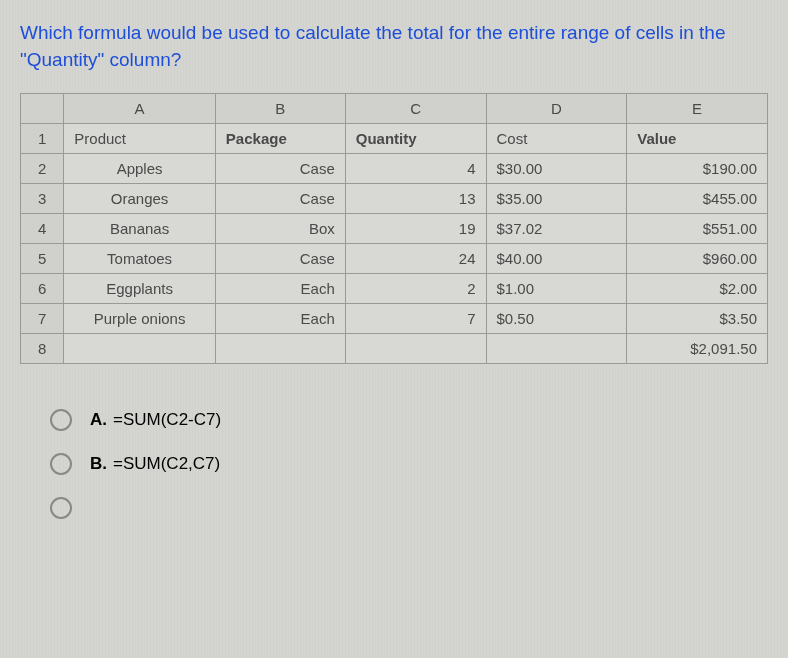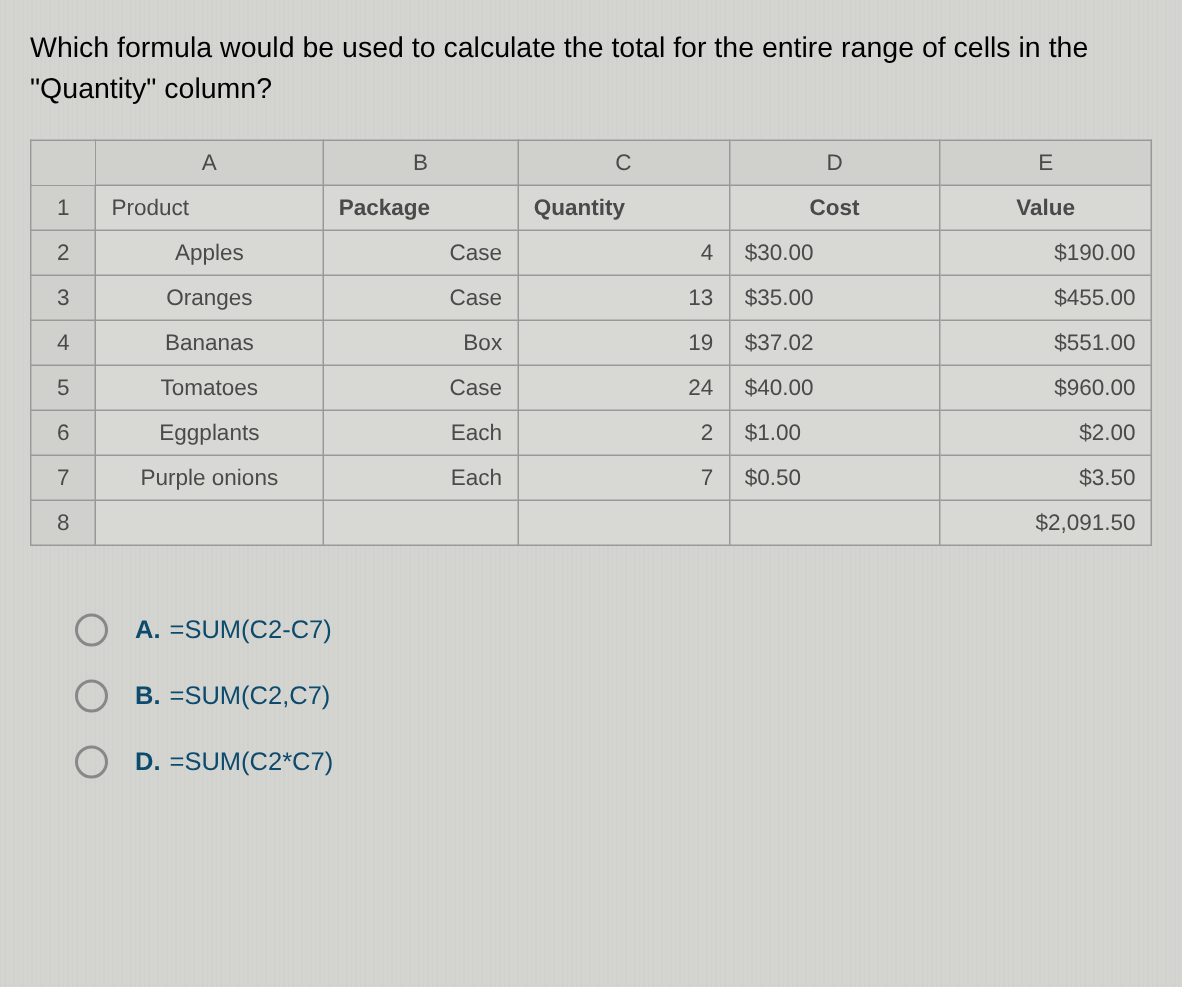--- a/index.html
+++ b/index.html
@@ -11,21 +11,21 @@
       font-family: Arial, Helvetica, sans-serif;
       background: #d4d5d0;
       padding: 20px;
       width: 788px;
       height: 658px;
       color: #333;
       background-image: repeating-linear-gradient(90deg, rgba(0,0,0,0.015) 0, rgba(0,0,0,0.015) 1px, transparent 1px, transparent 3px);
     }
     .question {
       font-size: 19px;
-      color: #000000;
+      color: #1d4ed8;
       margin-bottom: 20px;
       line-height: 1.4;
     }
     .spreadsheet {
       border-collapse: collapse;
       width: 100%;
       background: #d8d9d4;
       margin-bottom: 12px;
     }
     .spreadsheet th, .spreadsheet td {
@@ -70,21 +70,21 @@
       width: 22px;
       height: 22px;
       border: 2px solid #888;
       border-radius: 50%;
       margin-right: 18px;
       background: transparent;
       flex-shrink: 0;
     }
     .option-text {
       font-size: 17px;
-      color: #0c4a6e;
+      color: #000000;
     }
     .option-letter {
       font-weight: bold;
       margin-right: 6px;
     }
   </style>
 </head>
 <body>
 
 <div class="question">Which formula would be used to calculate the total for the entire range of cells in the "Quantity" column?</div>
@@ -97,22 +97,22 @@
     <th class="col-b" style="text-align:center">B</th>
     <th class="col-c" style="text-align:center">C</th>
     <th class="col-d" style="text-align:center">D</th>
     <th class="col-e" style="text-align:center">E</th>
   </tr>
   <tr>
     <td class="row-header">1</td>
     <td class="col-a header-label" style="font-weight:normal">Product</td>
     <td class="col-b header-label" style="font-weight:bold">Package</td>
     <td class="col-c header-label-right" style="font-weight:bold;text-align:left">Quantity</td>
-    <td class="col-d header-label-right" style="font-weight:bold;text-align:center">Cost</td>
-    <td class="col-e header-label-right" style="font-weight:bold;text-align:center">Value</td>
+    <td class="col-d header-label-right" style="font-weight:normal;text-align:left">Cost</td>
+    <td class="col-e header-label-right" style="font-weight:bold;text-align:left">Value</td>
   </tr>
   <tr>
     <td class="row-header">2</td>
     <td class="col-a">Apples</td>
     <td class="col-b">Case</td>
     <td class="col-c">4</td>
     <td class="col-d">$30.00</td>
     <td class="col-e">$190.00</td>
   </tr>
   <tr>
@@ -174,17 +174,14 @@
     </div>
   </div>
   <div class="option">
     <div class="radio"></div>
     <div class="option-text">
       <span class="option-letter">B.</span><span>=SUM(C2,C7)</span>
     </div>
   </div>
   <div class="option">
     <div class="radio"></div>
-    <div class="option-text">
-      <span class="option-letter">D.</span><span>=SUM(C2*C7)</span>
-    </div>
   </div>
 </div>
 
 </body></html>

